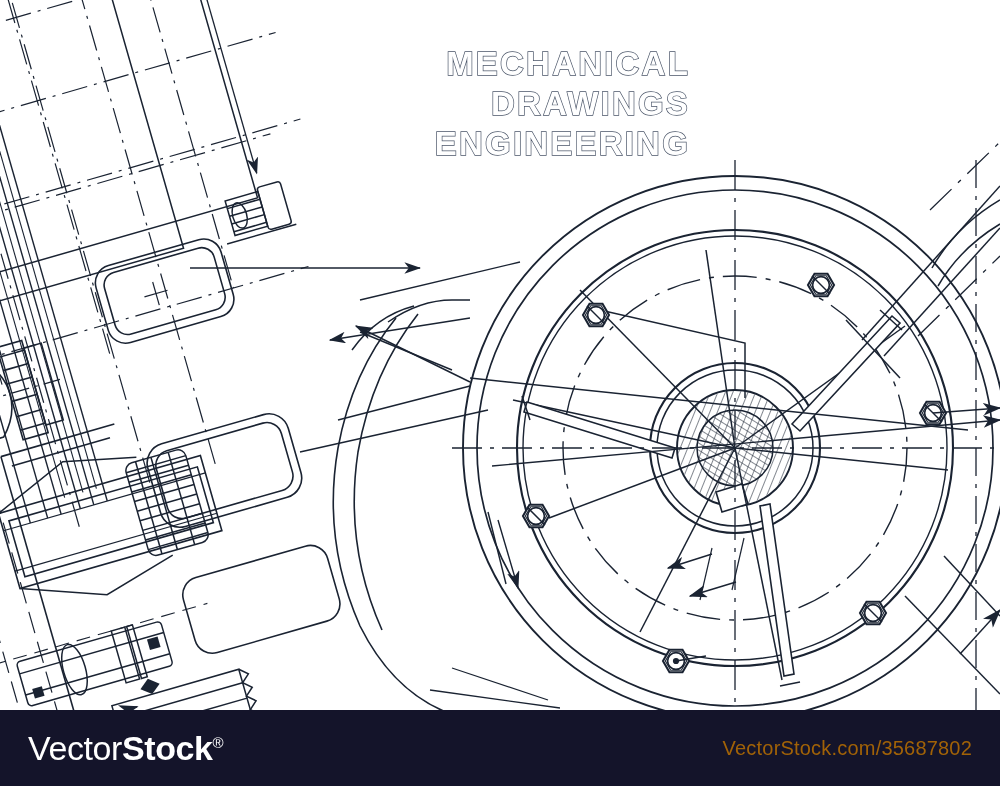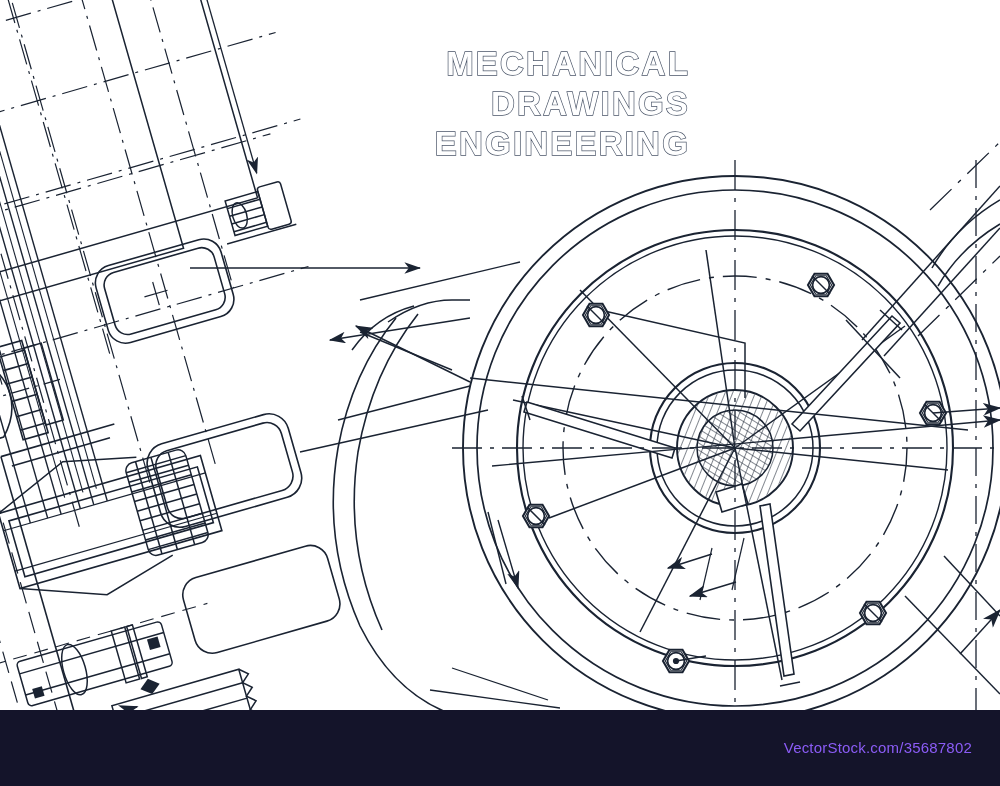--- a/index.html
+++ b/index.html
@@ -62,23 +62,23 @@
     color:#ffffff;
     white-space:nowrap;
   }
   #vs-logo .vs-light{ font-weight:300; letter-spacing:-0.4px;}
   #vs-logo .vs-bold{ font-weight:700; letter-spacing:-0.4px;}
   #vs-logo .vs-reg{ font-size:15px; vertical-align:super; font-weight:400;}
   #vs-url{
     position:absolute;
     right:28px;
     top:738px;
-    font-size:15px;
+    font-size:20px;
     line-height:20px;
-    color:#8b5cf6;
+    color:#a16207;
     letter-spacing:0.2px;
     white-space:nowrap;
   }
 </style>
 </head>
 <body>
 
 <div id="stage">
 
   <svg id="artboard" viewBox="0 0 1000 786" xmlns="http://www.w3.org/2000/svg">
@@ -435,16 +435,19 @@
   </svg>
 
   <div id="title-block">
     <span class="tline">MECHANICAL</span>
     <span class="tline">DRAWINGS</span>
     <span class="tline">ENGINEERING</span>
   </div>
 
   <div id="footer-bar"></div>
 
+  <div id="vs-logo">
+    <span class="vs-light">Vector</span><span class="vs-bold">Stock</span><span class="vs-reg">®</span>
+  </div>
 
   <div id="vs-url">VectorStock.com/35687802</div>
 
 </div>
 
 </body></html>

